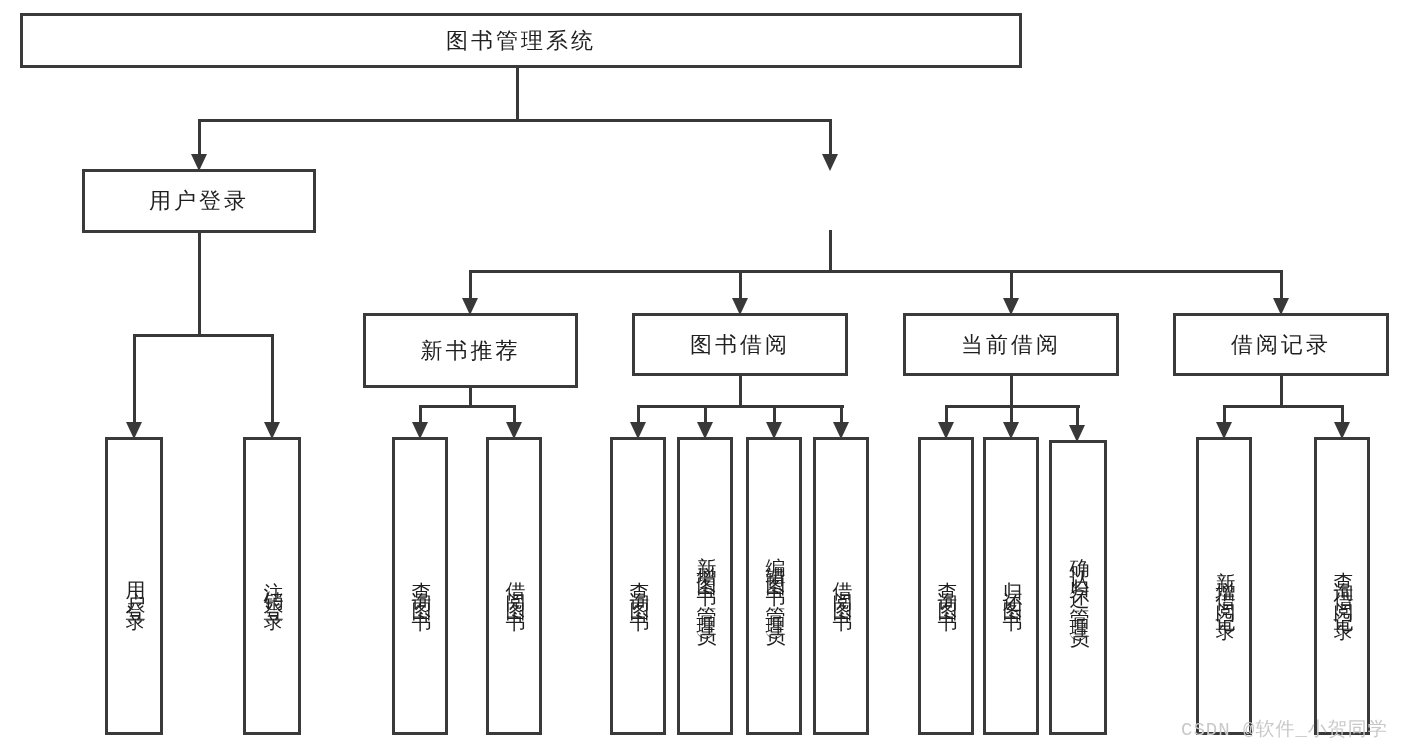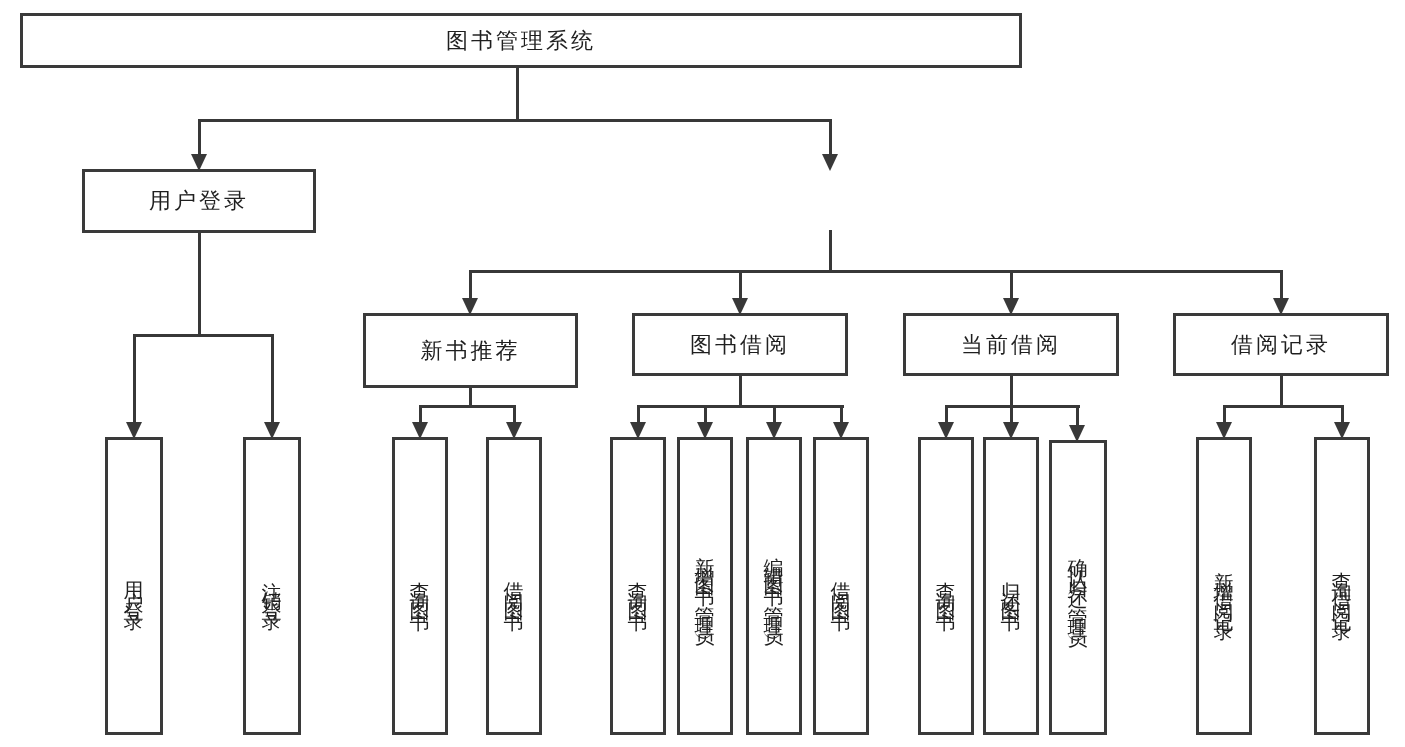--- a/index.html
+++ b/index.html
@@ -2,21 +2,21 @@
 <html><head>
 <meta charset="utf-8">
 <style>
   html, body { margin: 0; padding: 0; background: #ffffff; }
   #canvas {
     position: relative;
     width: 1405px;
     height: 747px;
     background: #ffffff;
     overflow: hidden;
-    font-family: Liberation Serif, serif;
+    font-family: Liberation Mono, monospace;
     color: #1f1f1f;
   }
   .box {
     position: absolute;
     box-sizing: border-box;
     background: #ffffff;
     border: 3px solid #3a3a3a;
     display: flex;
     align-items: center;
     justify-content: center;
@@ -184,14 +184,15 @@
   <div class="ln ln-v" style="left:1075.5px; top:404.5px; height:25px;"></div>
   <div class="arrow" style="left:1069px; top:425px;"></div>
 
   <div class="ln ln-v" style="left:1279.5px; top:373px; height:33px;"></div>
   <div class="ln ln-h" style="left:1222.5px; top:404.5px; width:121px;"></div>
   <div class="ln ln-v" style="left:1222.5px; top:404.5px; height:22px;"></div>
   <div class="arrow" style="left:1216px; top:422px;"></div>
   <div class="ln ln-v" style="left:1340.5px; top:404.5px; height:22px;"></div>
   <div class="arrow" style="left:1334px; top:422px;"></div>
 
+  <div class="watermark">CSDN @软件_小贺同学</div>
 
 </div>
 
 </body></html>

